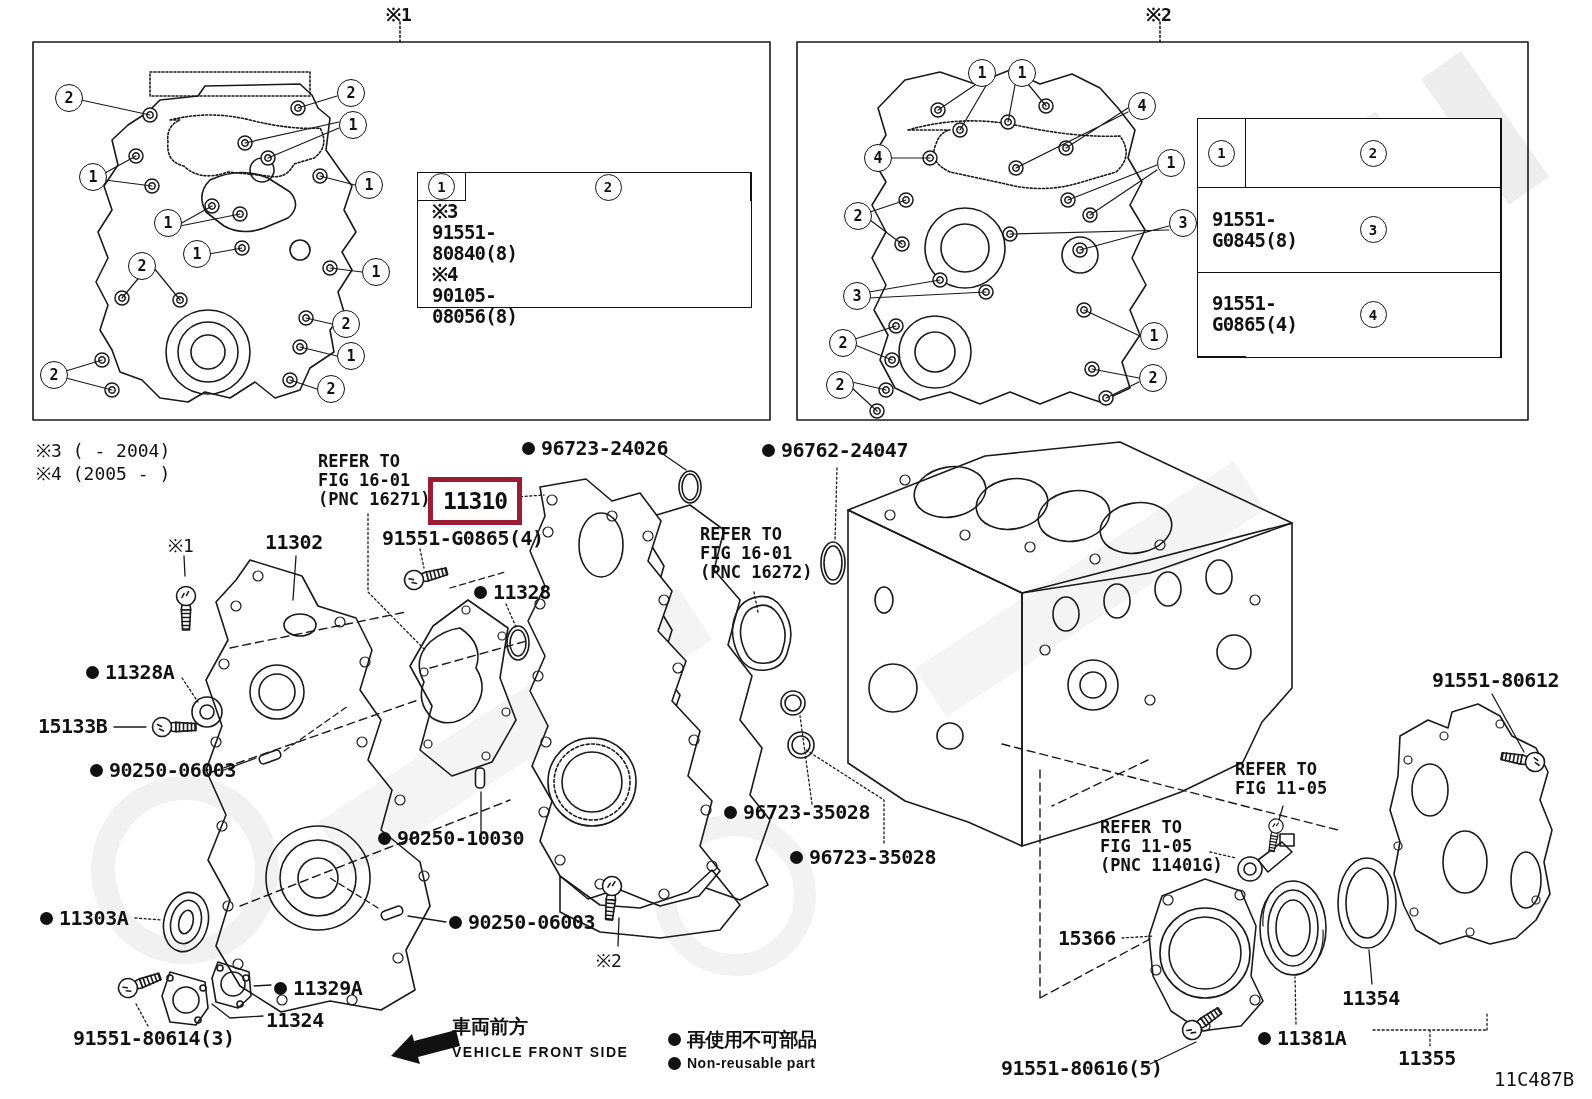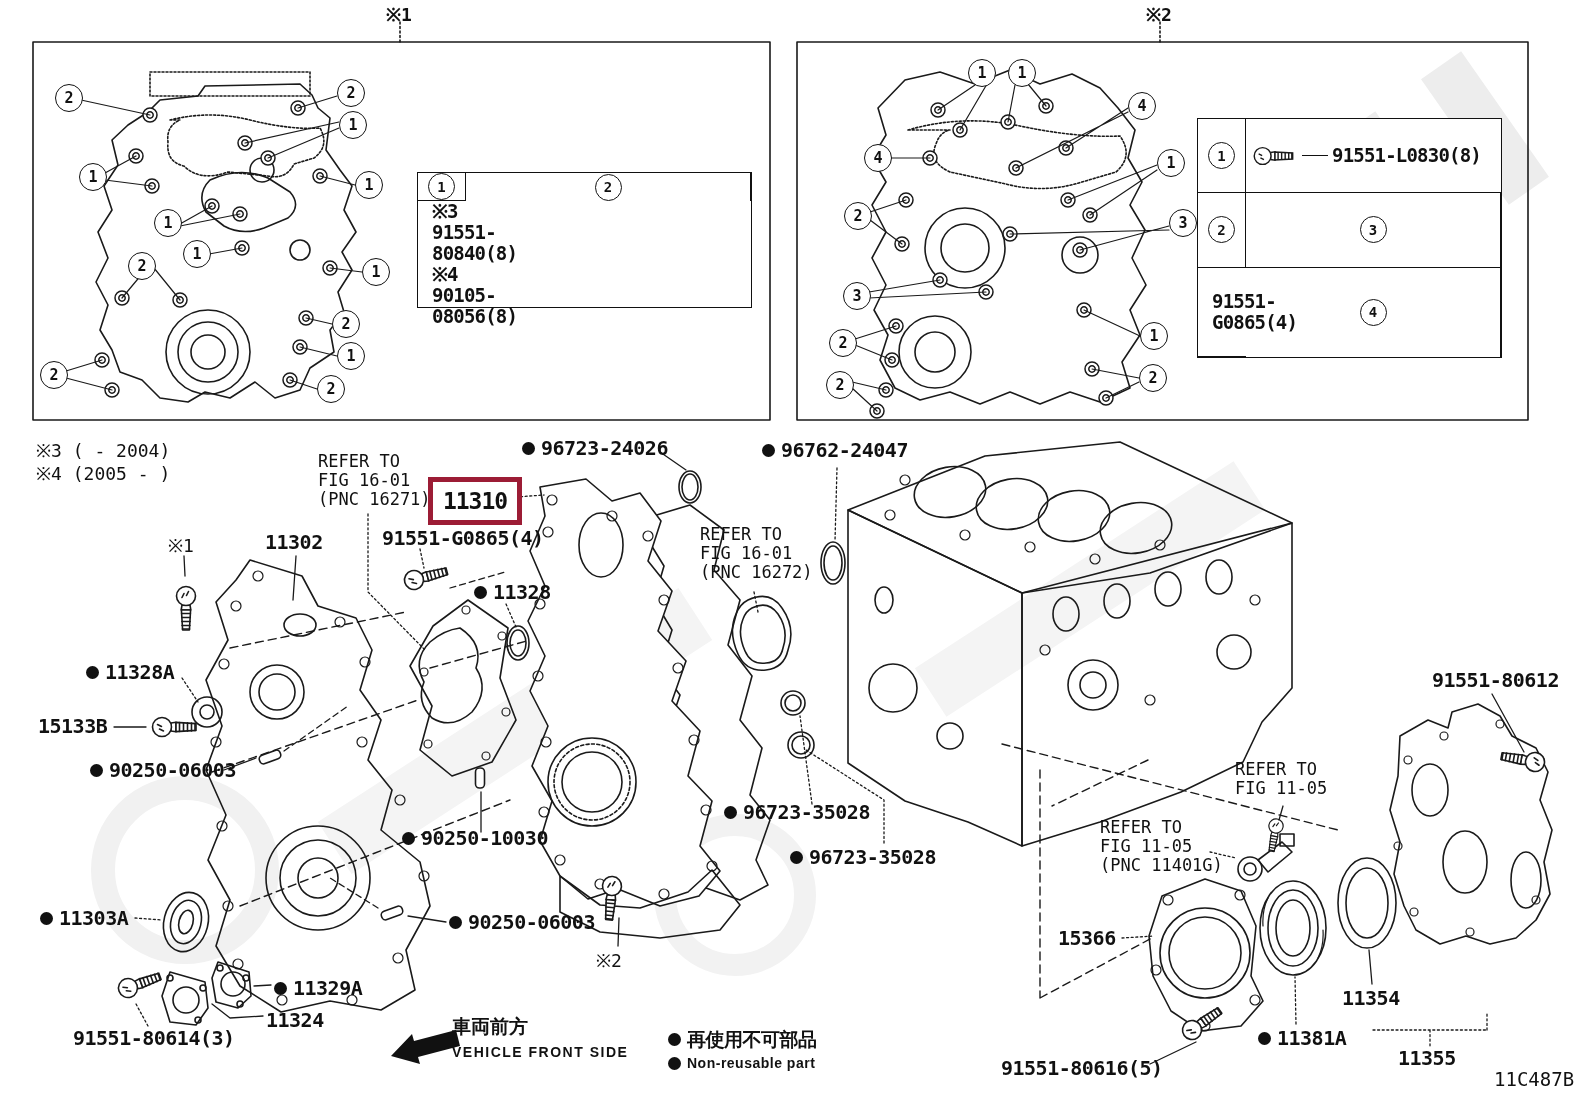--- a/index.html
+++ b/index.html
@@ -2,21 +2,21 @@
 <html><head>
 <meta charset="utf-8">
 <style>
   html,body{margin:0;padding:0;background:#fff}
   .stage{position:relative;width:1592px;height:1099px;background:#fff;overflow:hidden;
          font-family:"DejaVu Sans Mono",monospace;color:#111}
   svg.art{position:absolute;left:0;top:0}
   .pn{position:absolute;font-weight:bold;font-size:20px;letter-spacing:-0.5px;white-space:nowrap;
       display:flex;align-items:center;gap:6px;line-height:1}
   .pn .dot{width:13px;height:13px;border-radius:50%;background:#111;flex:0 0 auto}
-  .ref{position:absolute;font-weight:normal;font-size:17px;line-height:19px;white-space:nowrap}
+  .ref{position:absolute;font-weight:bold;font-size:17px;line-height:19px;white-space:nowrap}
   .note{position:absolute;font-weight:normal;font-size:18px;white-space:nowrap}
   .marker{position:absolute;font-weight:bold;font-size:18px;white-space:nowrap}
   .co{position:absolute;width:26px;height:26px;border:1.8px solid #111;border-radius:50%;background:#fff;
       display:flex;align-items:center;justify-content:center;font-weight:bold;font-size:15px}
   .tbl{position:absolute;border:1.8px solid #111;background:#fff;display:grid;grid-template-columns:48px 1fr}
   .cell{display:flex;align-items:center}
   .c1{justify-content:center;border-right:1.8px solid #111}
   .c2{padding-left:6px}
   .bb{border-bottom:1.8px solid #111}
   .ncirc{width:25px;height:25px;border:1.7px solid #111;border-radius:50%;display:flex;align-items:center;
@@ -416,29 +416,29 @@
       <div class="legtext">※3 91551-80840(8)</div>
       <div class="legtext">※4 90105-08056(8)</div>
     </span>
   </div>
 </div>
 
 <div class="tbl" style="left:1197px;top:118px;width:303px;height:238px">
   <div class="cell c1 bb">
     <div class="ncirc">1</div>
   </div>
+  <div class="cell c1 bb">
+    <div class="ncirc">2</div>
+  </div>
   <div class="cell c2 bb">
     <svg width="46" height="24" viewBox="-12 -13 52 26">
           <use href="#bolt"></use>
         </svg>
     <span class="lead" style="width:26px"></span>
-    <span class="legtext">91551-L0830(8)</span>
-  </div>
-  <div class="cell c1 bb">
-    <div class="ncirc">2</div>
+    <span class="legtext">91551-G0845(8)</span>
   </div>
   <div class="cell c1 bb">
     <div class="ncirc">3</div>
   </div>
   <div class="cell c2 bb">
     <svg width="46" height="24" viewBox="-12 -13 52 26">
           <use href="#bolt"></use>
         </svg>
     <span class="lead dotl" style="width:26px"></span>
     <span class="legtext">91551-G0865(4)</span>
@@ -505,21 +505,21 @@
 </div>
 <div class="pn" style="left:86px;top:662px">
   <span class="dot"></span>
   <span>11328A</span>
 </div>
 <div class="pn" style="left:38px;top:716px">15133B</div>
 <div class="pn" style="left:90px;top:760px">
   <span class="dot"></span>
   <span>90250-06003</span>
 </div>
-<div class="pn" style="left:402px;top:828px">
+<div class="pn" style="left:378px;top:828px">
   <span class="dot"></span>
   <span>90250-10030</span>
 </div>
 <div class="pn" style="left:40px;top:908px">
   <span class="dot"></span>
   <span>11303A</span>
 </div>
 <div class="pn" style="left:449px;top:912px">
   <span class="dot"></span>
   <span>90250-06003</span>

